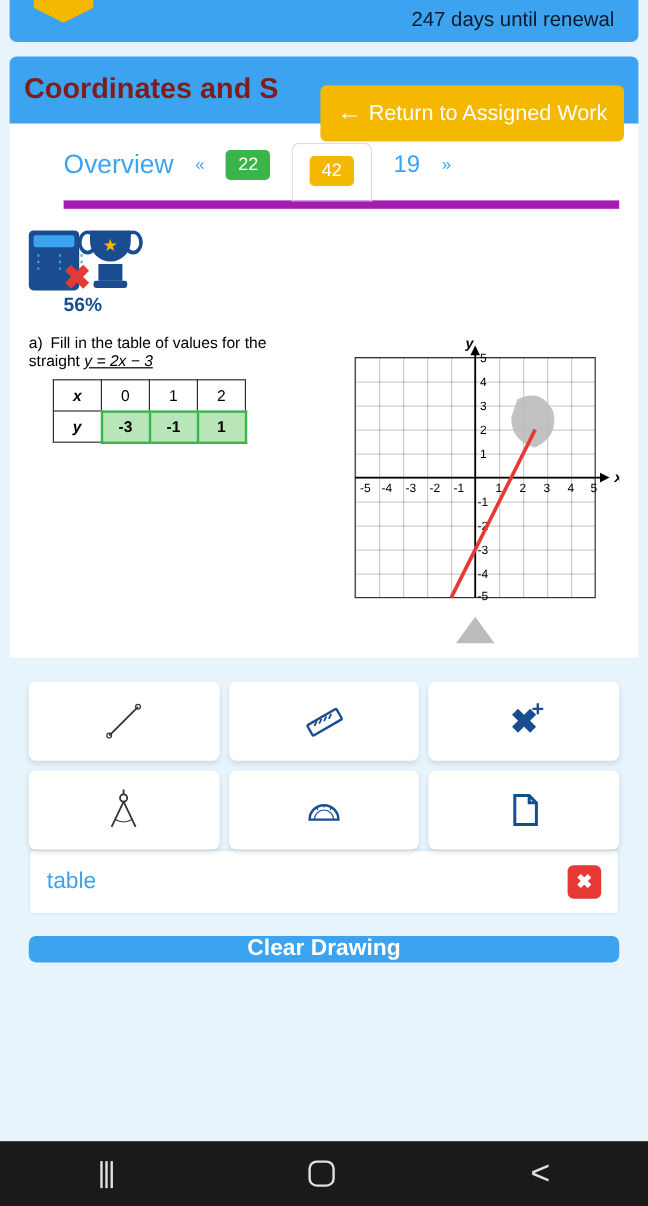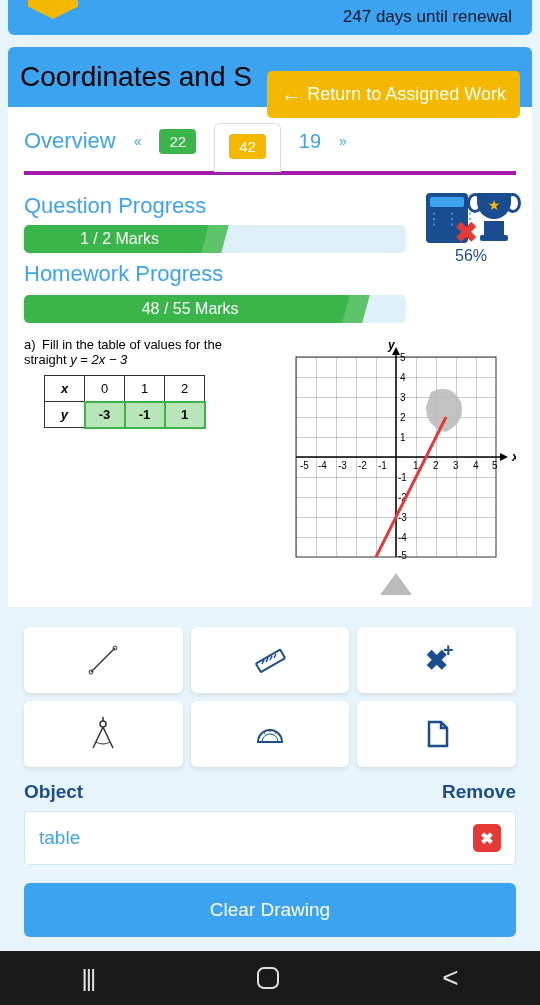--- a/index.html
+++ b/index.html
@@ -3,27 +3,27 @@
   <meta charset="utf-8">
   <style>
     * { margin: 0; padding: 0; box-sizing: border-box; font-family: Arial, sans-serif; }
     body { width: 540px; height: 1005px; background: #e8f4fc; overflow: hidden; position: relative; }
     
     .top-banner { background: #3ca3f0; padding: 4px 20px 8px; margin: 0 8px; border-radius: 0 0 6px 6px; }
     .hexagon { width: 50px; height: 50px; background: #f5b800; position: relative; margin-top: -35px; clip-path: polygon(50% 0%, 100% 25%, 100% 75%, 50% 100%, 0% 75%, 0% 25%); }
     .renewal-text { color: #0f172a; font-size: 17px; text-align: right; margin-top: -12px; }
     
     .title-bar { background: #3ca3f0; margin: 12px 8px 0; padding: 14px 12px; display: flex; align-items: center; justify-content: space-between; border-radius: 6px 6px 0 0; position: relative; }
-    .title-text { color: #000000; font-size: 28px; font-weight: normal; white-space: nowrap; overflow: hidden; }
+    .title-text { color: #7f1d1d; font-size: 24px; font-weight: bold; white-space: nowrap; overflow: hidden; }
     .return-btn { background: #f5b800; color: #fff; padding: 12px 14px; border-radius: 5px; font-size: 18px; display: flex; align-items: center; gap: 6px; cursor: pointer; position: absolute; right: 12px; top: 24px; }
     .arrow-left::before { content: "←"; font-weight: bold; font-size: 20px; }
     
     .content { background: #fff; margin: 0 8px; padding: 16px; }
     
-    .tabs { display: flex; align-items: center; gap: 18px; border-bottom: 4px solid #a21caf; padding-bottom: 0; }
+    .tabs { display: flex; align-items: center; gap: 18px; border-bottom: 7px solid #a21caf; padding-bottom: 0; margin-left: 29px; }
     .overview-tab { color: #3ca3f0; font-size: 22px; padding-bottom: 12px; }
     .chevron { color: #3ca3f0; font-size: 14px; padding-bottom: 12px; cursor: pointer; }
     .q-badge { padding: 4px 10px; border-radius: 4px; color: #fff; font-size: 15px; font-weight: normal; margin-bottom: 12px; }
     .q-green { background: #39b54a; }
     .q-yellow { background: #f5b800; position: relative; top: -8px; }
     .q-active-wrap { border: 1px solid #ddd; border-bottom: 1px solid #fff; padding: 10px 14px 12px; border-radius: 6px 6px 0 0; margin-bottom: -1px; }
     .q-num { color: #3ca3f0; font-size: 20px; padding-bottom: 12px; }
     
     .progress-section { display: flex; gap: 20px; margin-top: 18px; }
     .progress-left { flex: 1; }
@@ -43,48 +43,48 @@
     .calc-icon::after { content: '⋮⋮⋮'; position: absolute; top: 16px; left: 0; right: 0; color: #3ca3f0; font-size: 16px; text-align: center; letter-spacing: 2px; }
     .red-x { position: absolute; bottom: -6px; right: 38px; color: #e53935; font-size: 28px; font-weight: bold; }
     .trophy-icon { width: 44px; height: 50px; position: relative; }
     .trophy-cup { width: 34px; height: 26px; background: #1a4d8f; border-radius: 0 0 17px 17px; margin: 0 auto; position: relative; }
     .trophy-cup::before, .trophy-cup::after { content: ''; position: absolute; width: 10px; height: 14px; border: 3px solid #1a4d8f; border-radius: 50%; top: 0; }
     .trophy-cup::before { left: -10px; }
     .trophy-cup::after { right: -10px; }
     .trophy-star { position: absolute; top: 4px; left: 50%; transform: translateX(-50%); color: #f5b800; font-size: 14px; }
     .trophy-base { width: 20px; height: 14px; background: #1a4d8f; margin: 2px auto 0; }
     .trophy-foot { width: 28px; height: 6px; background: #1a4d8f; margin: 0 auto; border-radius: 2px; }
-    .percent-text { color: #1a4d8f; font-size: 16px; font-weight: normal; }
+    .percent-text { color: #1a4d8f; font-size: 16px; font-weight: bold; }
     
     .question-area { margin-top: 14px; display: flex; gap: 10px; }
     .question-left { flex: 1; }
     .q-text { font-size: 13px; margin-bottom: 8px; }
     .q-text .label { display: inline-block; width: 18px; }
-    .ital { font-style: italic; }
+    .ital { font-style: italic; text-decoration: underline; }
     .val-table { border-collapse: collapse; margin: 8px 0 12px 20px; }
     .val-table td, .val-table th { border: 1px solid #333; width: 40px; height: 26px; text-align: center; font-size: 13px; }
     .val-table th { font-style: italic; font-weight: bold; }
     .y-cell { background: #b8e6b8; border: 2px solid #39b54a !important; font-weight: bold; }
     
     .graph-area { width: 240px; height: 240px; position: relative; }
     .graph-svg { width: 100%; height: 100%; }
     .graph-pointer { position: absolute; bottom: -18px; left: 50%; transform: translateX(-50%); width: 0; height: 0; border-left: 16px solid transparent; border-right: 16px solid transparent; border-bottom: 22px solid #bbb; }
     
     .tools-section { background: #e8f4fc; margin: 30px -16px -16px; padding: 20px 16px 0; }
     .tools-grid { display: grid; grid-template-columns: repeat(3, 1fr); gap: 8px; }
     .tool-btn { background: #fff; border-radius: 6px; height: 66px; display: flex; align-items: center; justify-content: center; cursor: pointer; box-shadow: 0 2px 4px rgba(0,0,0,0.1); }
     .tool-btn svg { width: 40px; height: 40px; }
     
     .obj-row { display: flex; justify-content: space-between; margin: 14px 0 8px; }
     .obj-label { color: #1a4d8f; font-size: 19px; font-weight: bold; }
     .obj-list { background: #fff; border-radius: 4px; padding: 12px 14px; display: flex; justify-content: space-between; align-items: center; border: 1px solid #d0e8f5; }
     .obj-name { color: #3ca3f0; font-size: 19px; }
     .obj-remove { background: #e53935; color: #fff; width: 28px; height: 28px; border-radius: 5px; display: flex; align-items: center; justify-content: center; font-size: 16px; font-weight: bold; cursor: pointer; }
     
-    .clear-btn { background: #3ca3f0; color: #fff; text-align: center; padding: 16px; border-radius: 6px; margin-top: 18px; font-size: 19px; cursor: pointer; }
+    .clear-btn { background: #3ca3f0; color: #fff; text-align: center; border-radius: 6px; margin-top: 18px; font-size: 19px; cursor: pointer; font-weight: bold; }
     
     .nav-bar { position: absolute; bottom: 0; left: 0; right: 0; height: 54px; background: #1a1a1a; display: flex; align-items: center; justify-content: space-around; }
     .nav-item { color: #e0e0e0; font-size: 24px; }
     .nav-recent { letter-spacing: -2px; }
     .nav-home { width: 22px; height: 22px; border: 2.5px solid #e0e0e0; border-radius: 7px; }
     .nav-back { font-size: 28px; font-weight: 300; }
   </style>
 </head>
 <body>
 
@@ -108,34 +108,20 @@
     <div class="chevron">«</div>
     <div class="q-badge q-green">22</div>
     <div class="q-active-wrap">
       <div class="q-badge q-yellow" style="margin-bottom:0;top:0;">42</div>
     </div>
     <div class="q-num">19</div>
     <div class="chevron">»</div>
   </div>
 
   <div class="progress-section">
-    <div class="progress-left">
-      <div class="progress-label">Question Progress</div>
-      <div class="progress-bar q-progress">
-        <div class="progress-fill">
-            <span>1 / 2 Marks</span>
-          </div>
-      </div>
-      <div class="progress-label" style="margin-top:8px;">Homework Progress</div>
-      <div class="progress-bar hw-progress">
-        <div class="progress-fill">
-            <span>48 / 55 Marks</span>
-          </div>
-      </div>
-    </div>
     <div class="icons-right">
       <div class="icons-row">
         <div class="calc-icon"></div>
         <div class="trophy-icon">
           <div class="trophy-cup">
               <span class="trophy-star">★</span>
             </div>
           <div class="trophy-base"></div>
           <div class="trophy-foot"></div>
         </div>
@@ -252,24 +238,20 @@
           </svg>
       </div>
       <div class="tool-btn">
         <svg viewBox="0 0 40 40">
             <path d="M 12 8 L 24 8 L 30 14 L 30 32 L 12 32 Z" fill="none" stroke="#1a4d8f" stroke-width="2.5"></path>
             <path d="M 24 8 L 24 14 L 30 14" fill="none" stroke="#1a4d8f" stroke-width="2.5"></path>
           </svg>
       </div>
     </div>
 
-    <div class="obj-row">
-      <span class="obj-label">Object</span>
-      <span class="obj-label">Remove</span>
-    </div>
     <div class="obj-list">
       <span class="obj-name">table</span>
       <span class="obj-remove">✖</span>
     </div>
 
     <div class="clear-btn">Clear Drawing</div>
   </div>
 </div>
 
 <div class="nav-bar">

